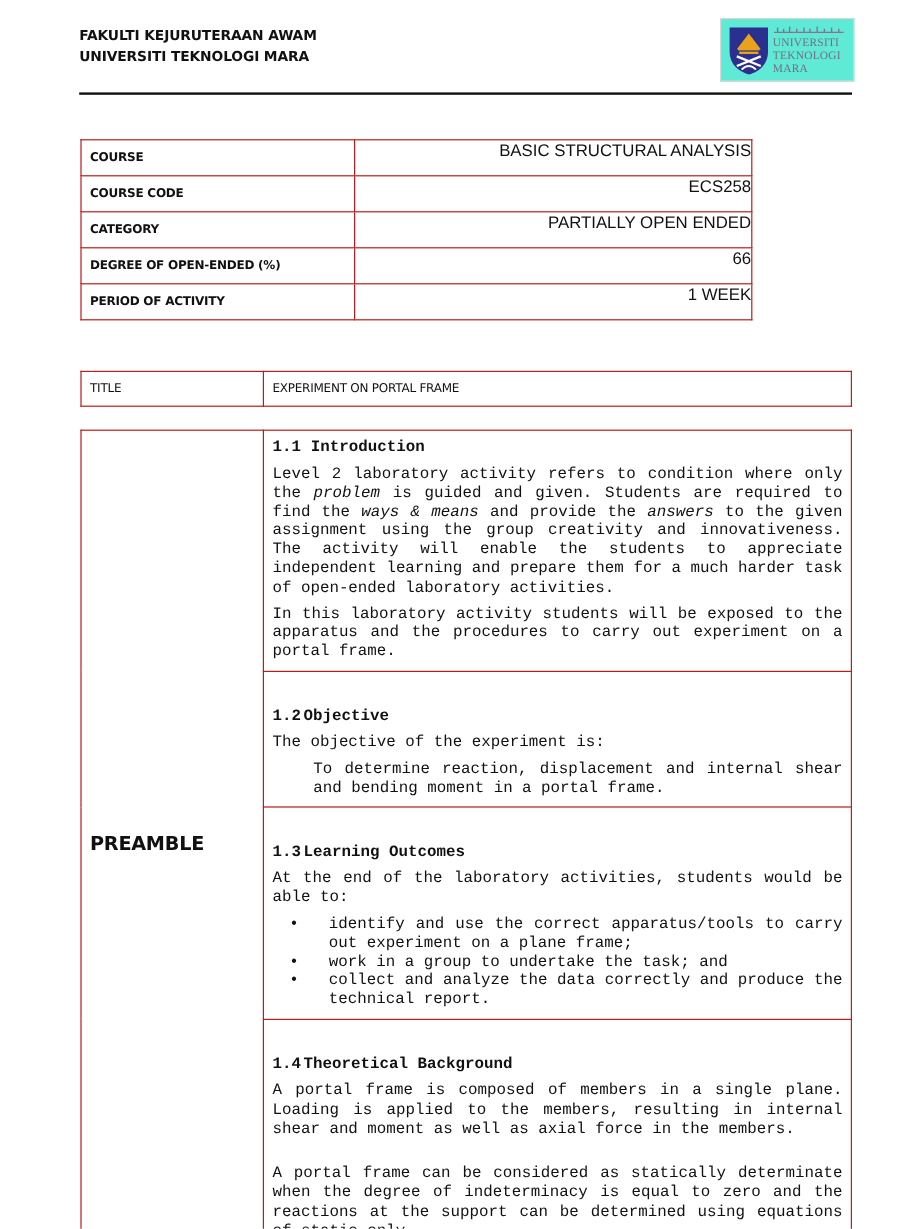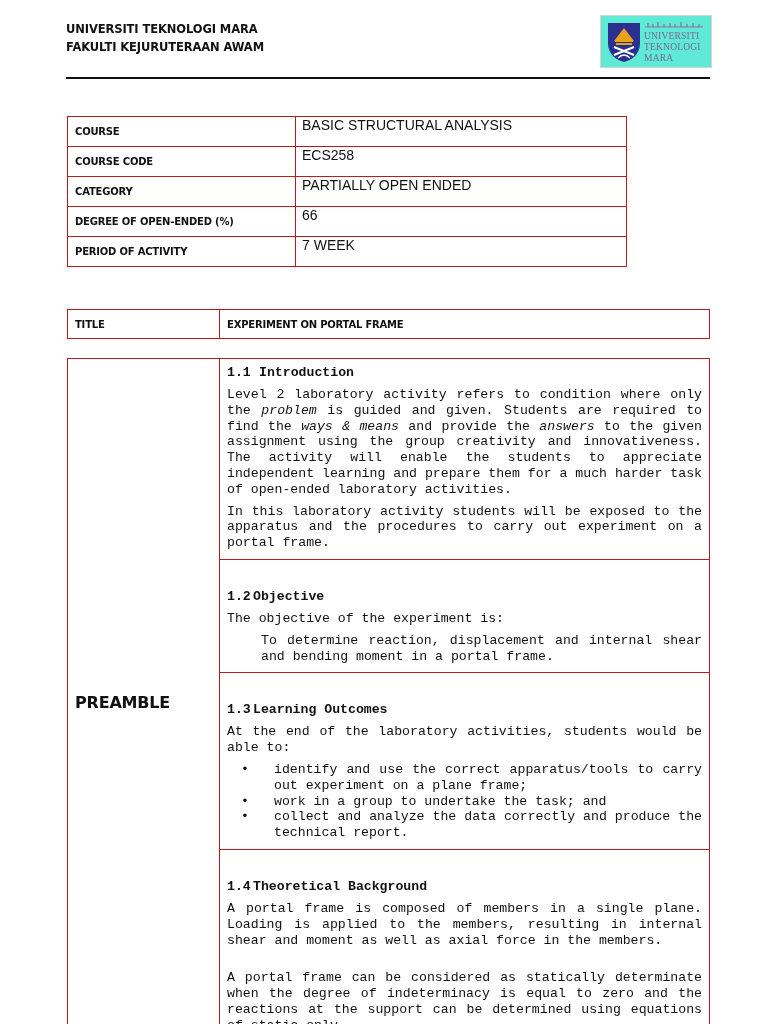--- a/index.html
+++ b/index.html
@@ -14,24 +14,24 @@
   .logo svg { position: absolute; left: 5px; top: 5px; }
   .logo .jawi { position: absolute; left: 43px; top: 5px; width: 60px; height: 8px; }
   .logo .lt { position: absolute; left: 43px; font-family: "Liberation Serif", serif; font-size: 9.5px; line-height: 10px; color: #7a6a86; letter-spacing: 0.2px; }
 
   table { border-collapse: collapse; position: absolute; }
   td { border: 1px solid #b91c1c; vertical-align: middle; }
 
   .info { left: 67px; top: 116px; width: 560px; }
   .info td { height: 27px; }
   .info .k { width: 228px; padding-left: 7px; font-family: "DejaVu Sans", sans-serif; font-weight: bold; font-size: 10px; letter-spacing: -0.2px; }
-  .info .v { padding-left: 6px; font-family: "Liberation Sans", sans-serif; font-size: 14px; padding-bottom: 13px; }
+  .info .v { padding-left: 6px; font-family: "Liberation Sans", sans-serif; font-size: 14px; padding-bottom: 13px; text-align: right; }
 
   .title { left: 67px; top: 309px; width: 643px; }
-  .title td { height: 29px; font-family: "DejaVu Sans", sans-serif; font-weight: bold; font-size: 10px; letter-spacing: -0.2px; }
+  .title td { height: 29px; font-family: "DejaVu Sans", sans-serif; font-weight: normal; font-size: 10px; letter-spacing: -0.2px; }
   .title .k { width: 152px; padding-left: 7px; }
   .title .v { padding-left: 7px; }
 
   .pre { left: 67px; top: 358px; width: 643px; }
   .pre .k { width: 152px; padding-left: 7px; font-family: "DejaVu Sans", sans-serif; font-weight: bold; font-size: 16px; letter-spacing: -0.2px; }
   .pre .sec { padding: 6px 7px 8px 7px; vertical-align: top; font-family: Liberation Mono, monospace; font-size: 13.2px; line-height: 15.8px; text-align: justify; }
   .pre .sec h3 { font-size: 13.2px; font-weight: bold; line-height: 16px; margin-bottom: 6px; }
   .pre .sec h3 .num { display: inline-block; width: 32px; }
   .pre .sec h3 .num.n2 { width: 26px; margin-top: 23px; }
   .pre .sec p { margin-bottom: 6px; }
@@ -44,22 +44,22 @@
 
   #s1 { height: 168px; }
   #s2 { height: 91px; }
   #s3 { height: 150px; }
   #s4 { height: 198px; }
 </style>
 </head>
 <body>
 
 <div class="hdr">
+  <div>FAKULTI KEJURUTERAAN AWAM</div>
   <div>UNIVERSITI TEKNOLOGI MARA</div>
-  <div>FAKULTI KEJURUTERAAN AWAM</div>
 </div>
 <div class="hdr-rule"></div>
 
 <div class="logo">
   <svg width="36" height="42" viewBox="0 0 36 42">
     <path d="M2 2 H34 V22 C34 33 26 39 18 41 C10 39 2 33 2 22 Z" fill="#2b2f8f"></path>
     <path d="M8 20 L18 7 L28 20 Z" fill="#e8a21c"></path>
     <rect x="9" y="19" width="18" height="2" fill="#e8a21c"></rect>
     <rect x="10" y="22" width="16" height="2" fill="#e8a21c"></rect>
     <path d="M8 34 L28 26 M8 26 L28 34" stroke="#ffffff" stroke-width="2"></path>
@@ -86,21 +86,21 @@
   <tr>
         <td class="k">CATEGORY</td>
         <td class="v">PARTIALLY OPEN ENDED</td>
       </tr>
   <tr>
         <td class="k">DEGREE OF OPEN-ENDED (%)</td>
         <td class="v">66</td>
       </tr>
   <tr>
         <td class="k">PERIOD OF ACTIVITY</td>
-        <td class="v">7 WEEK</td>
+        <td class="v">1 WEEK</td>
       </tr>
 </tbody>
   </table>
 
 <table class="title">
   <tbody>
       <tr>
     <td class="k">TITLE</td>
     <td class="v">EXPERIMENT ON PORTAL FRAME</td>
   </tr>

